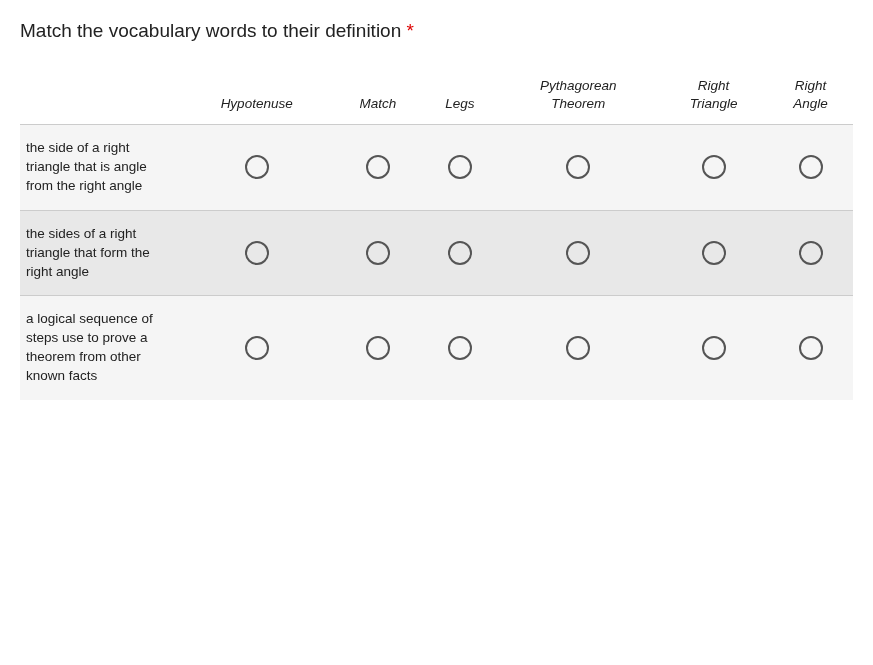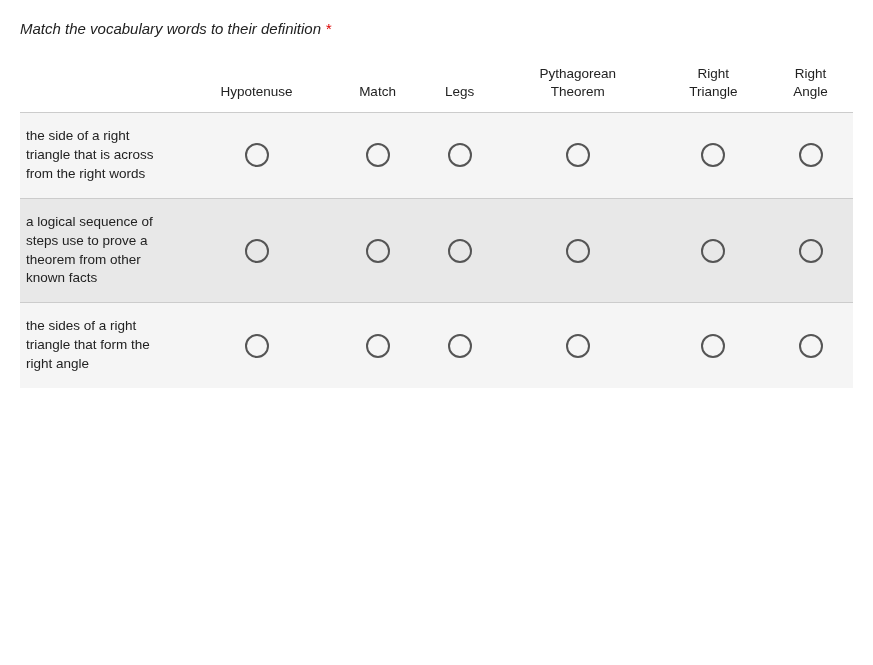--- a/index.html
+++ b/index.html
@@ -12,24 +12,23 @@
       background: #ffffff;
       font-family: Arial, sans-serif;
       font-size: 14px;
       color: #222;
       padding: 20px;
       width: 873px;
       min-height: 665px;
     }
 
     .question-title {
-      font-size: 15px;
-      margin-bottom: 20px;
+      font-size: 19px;
+      margin-bottom: 27px;
       font-weight: normal;
-      font-style: italic;
     }
 
     .question-title span {
       color: #d00;
     }
 
     .matching-table {
       width: 100%;
       border-collapse: collapse;
     }
@@ -79,20 +78,21 @@
     tbody tr:nth-child(odd) {
       background: #f5f5f5;
     }
 
     tbody tr:nth-child(even) {
       background: #e8e8e8;
     }
 
     .col-header-multi {
       line-height: 1.3;
+      font-style: italic;
     }
   </style>
 </head>
 <body>
 
 <p class="question-title">
   Match the vocabulary words to their definition <span>*</span>
 </p>
 
 <table class="matching-table">
@@ -104,40 +104,40 @@
         <th class="col-header-multi">Match</th>
         <th class="col-header-multi">Legs</th>
         <th class="col-header-multi">Pythagorean<br>Theorem</th>
         <th class="col-header-multi">Right<br>Triangle</th>
         <th class="col-header-multi">Right<br>Angle</th>
       </tr>
   </thead>
   <tbody id="table-body">
 
   <tr>
-        <td class="definition-cell">the side of a right triangle that is across from the right words</td>
+        <td class="definition-cell">the side of a right triangle that is angle from the right angle</td>
+        <td class="radio-cell"><div class="radio-btn" role="radio" aria-checked="false" tabindex="0"></div></td>
+        <td class="radio-cell"><div class="radio-btn" role="radio" aria-checked="false" tabindex="0"></div></td>
+        <td class="radio-cell"><div class="radio-btn" role="radio" aria-checked="false" tabindex="0"></div></td>
+        <td class="radio-cell"><div class="radio-btn" role="radio" aria-checked="false" tabindex="0"></div></td>
+        <td class="radio-cell"><div class="radio-btn" role="radio" aria-checked="false" tabindex="0"></div></td>
+        <td class="radio-cell"><div class="radio-btn" role="radio" aria-checked="false" tabindex="0"></div></td>
+      </tr>
+      <tr>
+        <td class="definition-cell">the sides of a right triangle that form the right angle</td>
         <td class="radio-cell"><div class="radio-btn" role="radio" aria-checked="false" tabindex="0"></div></td>
         <td class="radio-cell"><div class="radio-btn" role="radio" aria-checked="false" tabindex="0"></div></td>
         <td class="radio-cell"><div class="radio-btn" role="radio" aria-checked="false" tabindex="0"></div></td>
         <td class="radio-cell"><div class="radio-btn" role="radio" aria-checked="false" tabindex="0"></div></td>
         <td class="radio-cell"><div class="radio-btn" role="radio" aria-checked="false" tabindex="0"></div></td>
         <td class="radio-cell"><div class="radio-btn" role="radio" aria-checked="false" tabindex="0"></div></td>
       </tr>
       <tr>
         <td class="definition-cell">a logical sequence of steps use to prove a theorem from other known facts</td>
         <td class="radio-cell"><div class="radio-btn" role="radio" aria-checked="false" tabindex="0"></div></td>
         <td class="radio-cell"><div class="radio-btn" role="radio" aria-checked="false" tabindex="0"></div></td>
         <td class="radio-cell"><div class="radio-btn" role="radio" aria-checked="false" tabindex="0"></div></td>
         <td class="radio-cell"><div class="radio-btn" role="radio" aria-checked="false" tabindex="0"></div></td>
         <td class="radio-cell"><div class="radio-btn" role="radio" aria-checked="false" tabindex="0"></div></td>
         <td class="radio-cell"><div class="radio-btn" role="radio" aria-checked="false" tabindex="0"></div></td>
       </tr>
-      <tr>
-        <td class="definition-cell">the sides of a right triangle that form the right angle</td>
-        <td class="radio-cell"><div class="radio-btn" role="radio" aria-checked="false" tabindex="0"></div></td>
-        <td class="radio-cell"><div class="radio-btn" role="radio" aria-checked="false" tabindex="0"></div></td>
-        <td class="radio-cell"><div class="radio-btn" role="radio" aria-checked="false" tabindex="0"></div></td>
-        <td class="radio-cell"><div class="radio-btn" role="radio" aria-checked="false" tabindex="0"></div></td>
-        <td class="radio-cell"><div class="radio-btn" role="radio" aria-checked="false" tabindex="0"></div></td>
-        <td class="radio-cell"><div class="radio-btn" role="radio" aria-checked="false" tabindex="0"></div></td>
-      </tr>
     </tbody>
 </table>
 
 </body></html>

